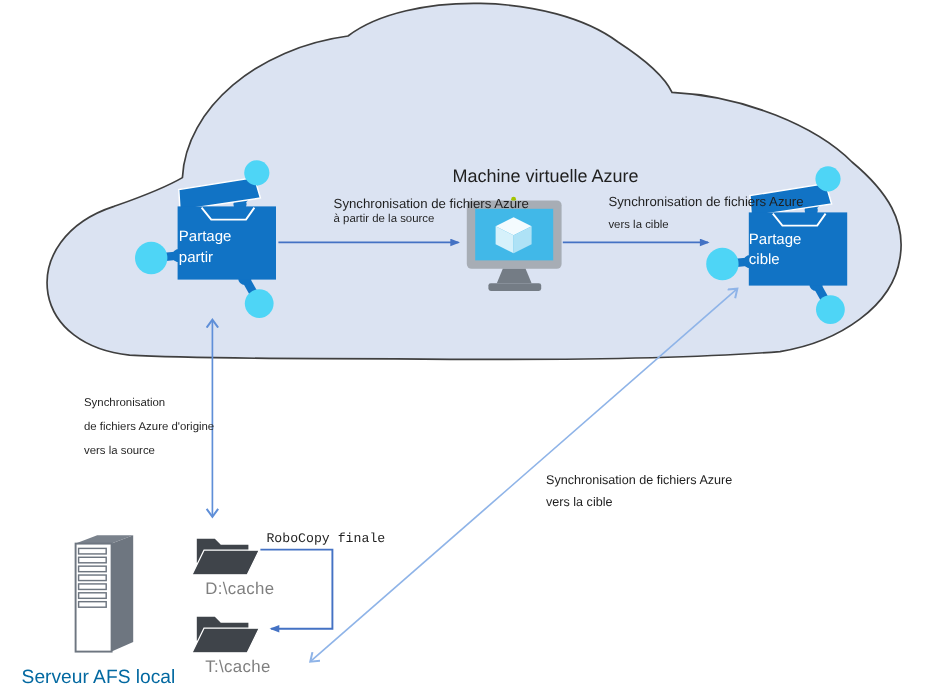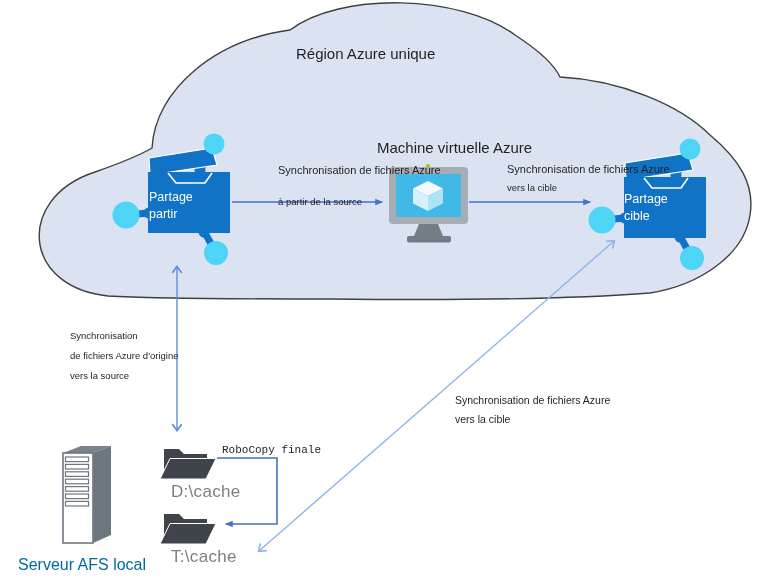--- a/index.html
+++ b/index.html
@@ -9,21 +9,21 @@
   }
   #bg-svg{position:absolute;left:0;top:0;}
   .abs{position:absolute;}
   .lbl{position:absolute;white-space:nowrap;color:#1f1f1f;}
   .lbl-lg{font-size:15px;}
   .lbl-md{font-size:11px;}
   .lbl-sm{font-size:9.5px;}
   .lbl-diag{font-size:10.5px;}
   .share-text{position:absolute;width:82px;text-align:left;color:#ffffff;
     font-size:12.5px;line-height:17px;}
-  .path-label{font-size:17px;color:#7f7f7f;letter-spacing:0.3px;}
+  .path-label{font-size:14px;color:#7f7f7f;letter-spacing:0.3px;}
   .server-label{font-size:16px;color:#0369a1;}
 </style>
 </head>
 <body>
 
 <div id="canvas">
 
   <svg id="bg-svg" width="784" height="583" viewBox="0 0 784 583">
     <defs>
       <marker id="mTri" viewBox="0 0 10 10" refX="7.5" refY="3.5" markerWidth="11" markerHeight="9" markerUnits="userSpaceOnUse" orient="auto">
@@ -126,26 +126,25 @@
   <svg class="abs" style="left:160px;top:442px;" width="58" height="40" viewBox="0 0 58 40">
     <path d="M4,7 h15 l5,5 h23 v15 H4 Z" fill="#3f444a"></path>
     <polygon points="0,37 10,16.5 56,16.5 46,37" fill="#3f444a" stroke="#ffffff" stroke-width="1"></polygon>
   </svg>
 
   <svg class="abs" style="left:160px;top:507px;" width="58" height="40" viewBox="0 0 58 40">
     <path d="M4,7 h15 l5,5 h23 v15 H4 Z" fill="#3f444a"></path>
     <polygon points="0,37 10,16.5 56,16.5 46,37" fill="#3f444a" stroke="#ffffff" stroke-width="1"></polygon>
   </svg>
 
-  <div class="lbl lbl-lg" style="left:296px;top:45px;">Région Azure unique</div>
 
   <div class="lbl lbl-lg" style="left:377px;top:139px;">Machine virtuelle Azure</div>
 
   <div class="lbl lbl-md" style="left:278px;top:164px;">Synchronisation de fichiers Azure</div>
-  <div class="lbl lbl-sm" style="left:278px;top:196px;">à partir de la source</div>
+  <div class="lbl lbl-sm" style="left:278px;top:177px;">à partir de la source</div>
 
   <div class="lbl lbl-md" style="left:507px;top:163px;">Synchronisation de fichiers Azure</div>
   <div class="lbl lbl-sm" style="left:507px;top:182px;">vers la cible</div>
 
   <div class="lbl lbl-sm" style="left:70px;top:330px;">Synchronisation</div>
   <div class="lbl lbl-sm" style="left:70px;top:350px;">de fichiers Azure d'origine</div>
   <div class="lbl lbl-sm" style="left:70px;top:370px;">vers la source</div>
 
   <div class="lbl lbl-diag" style="left:455px;top:394px;">Synchronisation de fichiers Azure</div>
   <div class="lbl lbl-diag" style="left:455px;top:413px;">vers la cible</div>

